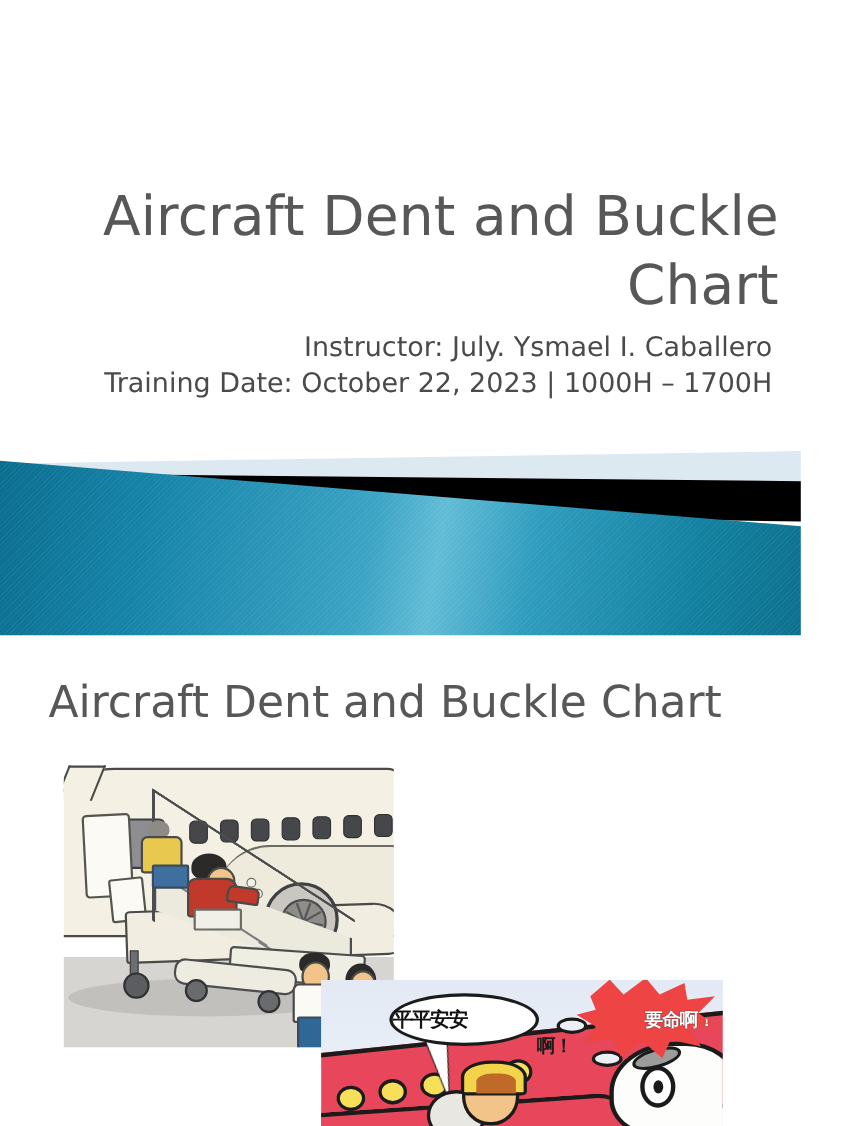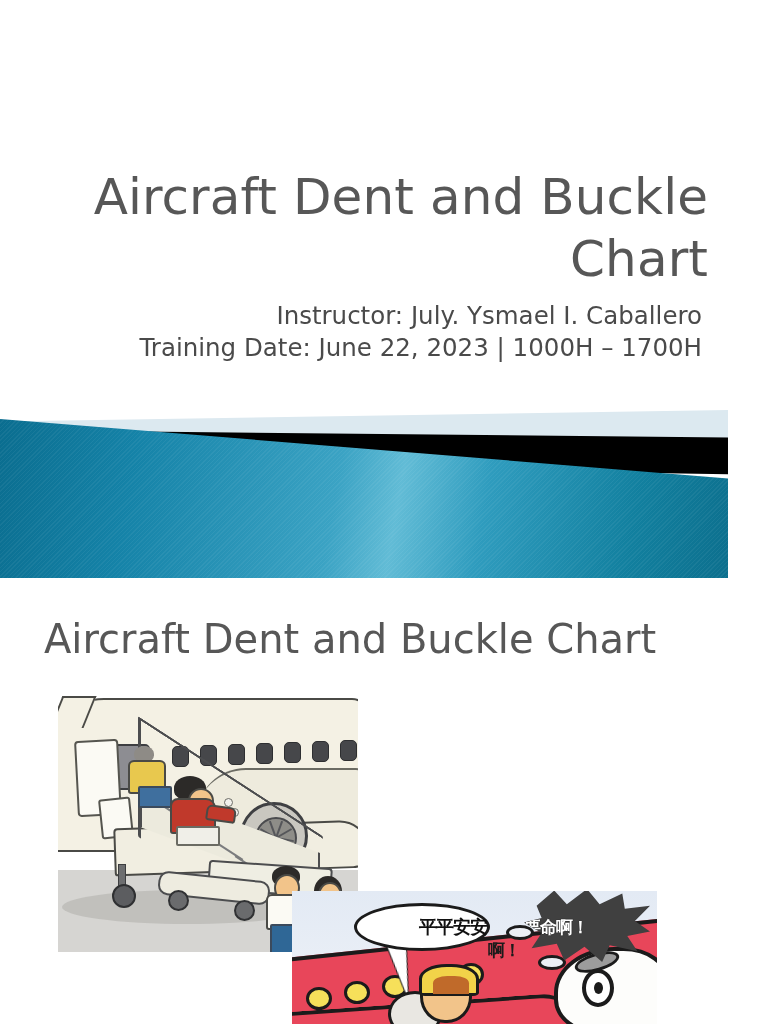--- a/index.html
+++ b/index.html
@@ -197,41 +197,41 @@
     border-radius:30px 40px 0 0;
     transform:rotate(-4deg);
   }
   .cm-win{
     position:absolute;width:20px;height:17px;border-radius:50%;
     background:#f6e05a;border:3px solid #1b1b1b;
   }
   .cm-bubble{
     position:absolute;left:62px;top:12px;width:130px;height:42px;
     background:#ffffff;border:3px solid #1b1b1b;border-radius:50%;
-    display:flex;align-items:center;justify-content:flex-end;
+    display:flex;align-items:center;justify-content:flex-start;
   }
   .cm-bubble span{
     font-family:"DejaVu Sans","Liberation Sans",sans-serif;
     font-size:18px;font-weight:700;color:#111;letter-spacing:-1px;
   }
   .cm-tail{
     position:absolute;left:100px;top:50px;width:0;height:0;
     border-left:10px solid transparent;border-right:10px solid transparent;
     border-top:58px solid #ffffff;
     transform:rotate(-12deg);
     filter:drop-shadow(1px 0 0 #1b1b1b) drop-shadow(-1px 0 0 #1b1b1b);
   }
   .cm-burst{
     position:absolute;left:232px;top:-2px;width:126px;height:76px;
-    background:#404040;
+    background:#ef4444;
     clip-path:polygon(10% 22%, 24% 2%, 34% 20%, 50% 0%, 60% 20%,
                       78% 6%, 80% 26%, 100% 22%, 88% 42%, 100% 56%,
                       82% 62%, 90% 82%, 68% 74%, 62% 96%, 48% 76%,
                       32% 94%, 26% 72%, 6% 78%, 14% 58%, 0% 44%, 14% 38%);
-    display:flex;align-items:center;justify-content:flex-start;
+    display:flex;align-items:center;justify-content:flex-end;
   }
   .cm-burst span{
     font-size:17px;font-weight:700;color:#fff;letter-spacing:-1px;
     text-shadow:0 0 1px #000;
   }
   .cm-ah{
     position:absolute;left:196px;top:48px;
     font-size:17px;font-weight:700;color:#1b1b1b;letter-spacing:-1px;
   }
   .cm-face{
@@ -277,21 +277,21 @@
 <body>
 
 <div class="page">
 
   <div class="slide1">
 
     <div class="s1-title">Aircraft Dent and Buckle Chart</div>
 
     <div class="s1-sub">
       <div>Instructor: July. Ysmael I. Caballero</div>
-      <div>Training Date: June 22, 2023 | 1000H – 1700H</div>
+      <div>Training Date: October 22, 2023 | 1000H – 1700H</div>
     </div>
 
     <div class="banner">
       <div class="band-lightblue"></div>
       <div class="band-black"></div>
       <div class="band-teal"></div>
     </div>
   </div>
 
   <div class="slide2">

